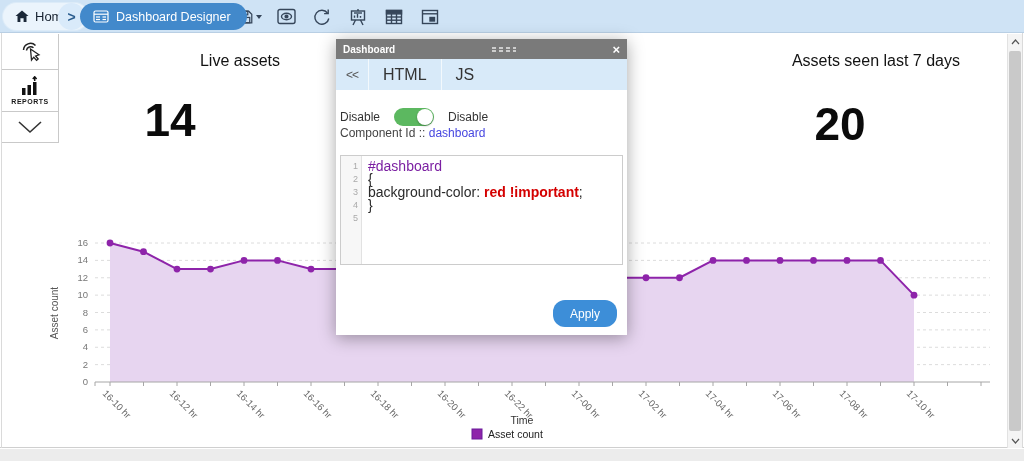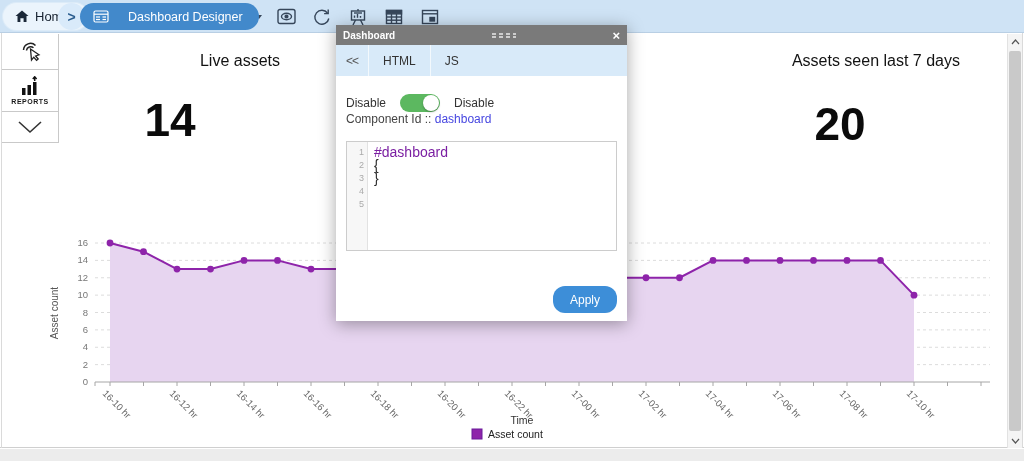--- a/index.html
+++ b/index.html
@@ -7,21 +7,21 @@
   body {
     font-family: "Liberation Sans", sans-serif;
     background:#fff; position:relative; overflow:hidden;
     -webkit-font-smoothing:antialiased;
   }
   
   #topbar{position:absolute;left:0;top:0;width:1024px;height:33px;background:#cfe3f5;border-bottom:1px solid #b9cfe4;}
   .home-pill{position:absolute;left:3px;top:3px;height:27px;border-radius:14px;background:#ebf4fc;display:flex;align-items:center;gap:6px;padding:0 18px 0 12px;z-index:1;box-shadow:0 0 0 1px #dcebf8;}
   .home-pill span{font-size:13px;color:#17212f;}
   .crumb-chev{position:absolute;left:58px;top:3px;width:27px;height:27px;border-radius:50%;background:#d9eafa;color:#2b5d8f;font-size:14px;font-weight:bold;display:flex;align-items:center;justify-content:center;z-index:2;}
-  .designer-pill{position:absolute;left:80px;top:3px;height:27px;border-radius:14px;background:#4289cb;display:flex;align-items:center;gap:19px;padding:0 16px 0 13px;z-index:3;}
+  .designer-pill{position:absolute;left:80px;top:3px;height:27px;border-radius:14px;background:#4289cb;display:flex;align-items:center;gap:7px;padding:0 16px 0 13px;z-index:3;}
   .designer-pill span{font-size:12.5px;color:#ffffff;}
   .tb-icons{position:absolute;left:238px;top:0;height:33px;display:flex;align-items:center;gap:12px;}
   .tb-btn{width:24px;height:24px;display:flex;align-items:center;justify-content:center;cursor:pointer;}
   .tb-btn svg{stroke:#36465a;fill:none;stroke-width:1.4;}
   .caret-down{width:0;height:0;border-left:3.5px solid transparent;border-right:3.5px solid transparent;border-top:4px solid #36465a;margin-left:2px;}
   
   #content{position:absolute;left:0;top:33px;width:1024px;height:415px;background:#fff;border-bottom:1px solid #cfcfcf;}
   .edge-l{position:absolute;left:1px;top:33px;width:1px;height:415px;background:#dadada;}
   .edge-r{position:absolute;left:1022px;top:33px;width:1px;height:415px;background:#dadada;}
   #bottomstrip{position:absolute;left:0;top:449px;width:1024px;height:12px;background:#ececec;}
@@ -35,31 +35,31 @@
   .kpi-title{font-size:16px;color:#121212;text-align:right;}
   .kpi-value{font-size:46px;line-height:48px;font-weight:bold;color:#0b0b0b;}
   #kpi-live{left:60px;top:52px;width:220px;}
   #kpi-live .kpi-value{margin-top:26px;}
   #kpi-seen{left:720px;top:52px;width:240px;}
   #kpi-seen .kpi-value{margin-top:30px;}
   
   #chart-wrap{position:absolute;left:40px;top:228px;width:960px;height:222px;}
   svg text{font-family:"Liberation Sans",sans-serif;}
   
-  #modal{position:absolute;left:336px;top:25px;width:291px;height:296px;background:#fef9c3;box-shadow:0 3px 16px rgba(0,0,0,.35);z-index:20;}
+  #modal{position:absolute;left:336px;top:39px;width:291px;height:296px;background:#fef9c3;box-shadow:0 3px 16px rgba(0,0,0,.35);z-index:20;}
   .m-titlebar{height:20px;background:#7a7a7a;display:flex;align-items:center;padding:0 7px;cursor:move;}
   .m-title{color:#fff;font-size:10px;font-weight:bold;flex:0 0 auto;}
   .m-draghandle{flex:1;display:flex;flex-direction:column;align-items:center;justify-content:center;gap:1px;}
   .drag-row{width:24px;height:2px;background:repeating-linear-gradient(90deg,#cdcdcd 0 4px,transparent 4px 7px);}
   .m-close{color:#fff;font-size:13px;font-weight:bold;line-height:1;cursor:pointer;}
   .m-tabbar{height:31px;background:#d8eaf9;display:flex;align-items:stretch;position:relative;}
   .m-collapse{width:32px;display:flex;align-items:center;justify-content:center;font-size:12px;color:#555;cursor:pointer;letter-spacing:-1px;}
-  .m-tab{padding:0 14px;display:flex;align-items:center;font-size:12px;color:#333;cursor:pointer;border-left:1px solid rgba(255,255,255,.7);}
+  .m-tab{padding:0 14px;display:flex;align-items:center;font-size:16px;color:#333;cursor:pointer;border-left:1px solid rgba(255,255,255,.7);}
   .m-tab.active{background:#fff;height:35px;color:#222;border-left:1px solid #e4e4e4;border-right:1px solid #e4e4e4;z-index:2;}
-  .m-body{position:relative;height:245px;padding:0 10px;background:#fff;}
+  .m-body{position:relative;height:245px;padding:0 4px;background:#fff;}
   .toggle-row{display:flex;align-items:center;gap:14px;padding-top:18px;font-size:12px;color:#333;}
   .toggle{width:40px;height:18px;border-radius:9px;background:#5cb860;position:relative;cursor:pointer;flex:0 0 auto;}
   .toggle .knob{position:absolute;right:1px;top:1px;width:16px;height:16px;border-radius:50%;background:#fff;box-shadow:0 1px 2px rgba(0,0,0,.3);}
   .component-row{font-size:12px;color:#444;}
   .component-row .cid{color:#4646e0;cursor:pointer;}
   .code-editor{margin-top:15px;height:110px;border:1px solid #ccc;display:flex;overflow:hidden;background:#fff;}
   .gutter{width:21px;background:#f7f7f7;border-right:1px solid #e2e2e2;padding:4px 3px 0 0;text-align:right;}
   .gutter div{font-size:9px;color:#aaa;line-height:13px;}
   .code-area{flex:1;padding:4px 6px 0 6px;cursor:text;}
   .code-line{font-size:14px;line-height:13px;color:#2a2a2a;min-height:13px;white-space:pre;}
@@ -324,19 +324,20 @@
       <div class="gutter">
           <div>1</div>
           <div>2</div>
           <div>3</div>
           <div>4</div>
           <div>5</div>
         </div>
       <div class="code-area">
           <div class="code-line"><span class="sel">#dashboard</span></div>
           <div class="code-line">{</div>
+          <div class="code-line">background-color: <span class="imp">red !important</span>;</div>
           <div class="code-line">}</div>
           <div class="code-line"></div>
         </div>
     </div>
     <button class="apply-btn">Apply</button>
   </div>
 </div>
 
 </body></html>

